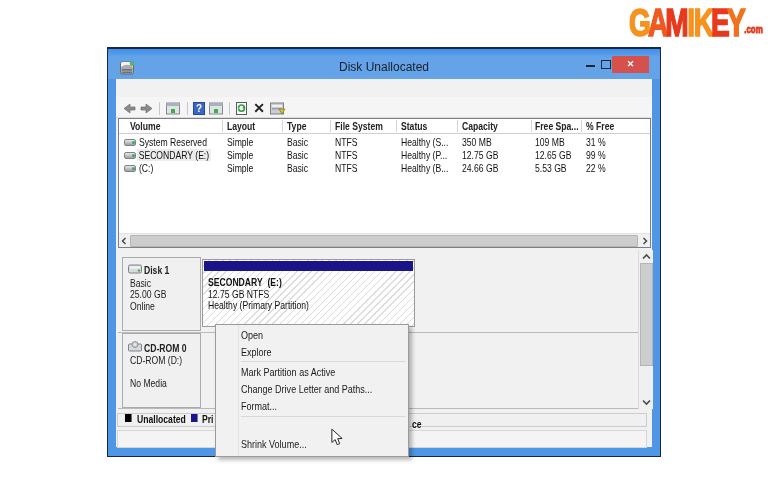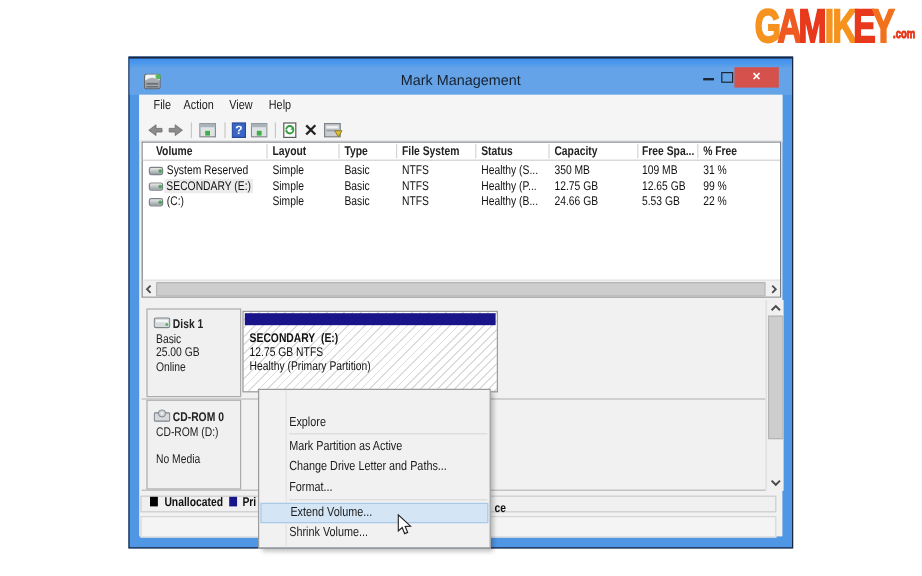--- a/index.html
+++ b/index.html
@@ -66,33 +66,27 @@
 <div class="win">
   <div class="titlebar">
 
     <svg class="abs" style="left:12px;top:12px;" width="14" height="14" viewBox="0 0 14 14">
       <rect x="0.5" y="1" width="13" height="12" rx="1.5" fill="#a9adb2" stroke="#5f646a" stroke-width="0.9"></rect>
       <path d="M1 6 Q7 1.5 13 6 L13 2.5 Q13 1 11.5 1 L2.5 1 Q1 1 1 2.5 Z" fill="#f2f4f5"></path>
       <rect x="2" y="8" width="10" height="1.6" fill="#6d7176"></rect>
       <rect x="2" y="10.6" width="10" height="1.4" fill="#6d7176"></rect>
       <circle cx="11.8" cy="2.8" r="2.2" fill="#57b85c"></circle>
     </svg>
-    <div class="title">Mark Management</div>
+    <div class="title">Disk Unallocated</div>
     <div class="btn-min"></div>
     <div class="btn-max"></div>
     <div class="btn-close">✕</div>
   </div>
   <div class="content">
 
-    <div class="menubar">
-      <span style="left:12px;">File</span>
-      <span style="left:37px;">Action</span>
-      <span style="left:75px;">View</span>
-      <span style="left:108px;">Help</span>
-    </div>
 
     <div class="toolbar">
       <svg class="ticon" style="left:6px;" width="32" height="15" viewBox="0 0 30 15">
         <path d="M7 3 L7 6 L12 6 L12 9 L7 9 L7 12 L1 7.5 Z" fill="#8b8b8b" stroke="#6e6e6e" stroke-width="0.7"></path>
         <path d="M23 3 L23 6 L18 6 L18 9 L23 9 L23 12 L29 7.5 Z" fill="#8b8b8b" stroke="#6e6e6e" stroke-width="0.7"></path>
       </svg>
       <div class="tsep" style="left:43px;"></div>
       <svg class="ticon" style="left:50px;" width="14" height="15" viewBox="0 0 14 15">
         <rect x="0.5" y="2" width="13" height="11" fill="#dfe3e6" stroke="#848a90" stroke-width="1"></rect>
         <rect x="0.5" y="2" width="13" height="3" fill="#aab2ba"></rect>
@@ -235,25 +229,25 @@
     <div class="legend" style="left:75px;top:335px;width:8px;height:8px;background:#191489;"></div>
     <div class="legend" style="left:86px;top:334px;">Pri</div>
     <div class="legend" style="left:296px;top:339px;">ce</div>
 
     <div class="statusbar" style="left:1px;width:530px;top:351px;height:18px;"></div>
   </div>
 </div>
 
 <div class="cmenu">
   <div class="gut"></div>
+  <div class="mi" style="top:2px;"><b>Open</b></div>
   <div class="mi" style="top:19px;"><b>Explore</b></div>
   <div class="msep" style="top:36px;"></div>
   <div class="mi" style="top:39px;"><b>Mark Partition as Active</b></div>
   <div class="mi" style="top:73px;"><b>Format...</b></div>
   <div class="mi" style="top:56px;"><b>Change Drive Letter and Paths...</b></div>
   <div class="msep" style="top:91px;"></div>
-  <div class="mi mhl" style="top:94px;"><b>Extend Volume...</b></div>
   <div class="mi" style="top:111px;"><b>Shrink Volume...</b></div>
 </div>
 
 <svg class="abs" style="left:331px;top:428px;" width="16" height="20" viewBox="0 0 18 22">
   <path d="M1 1 L1 16 L4.7 12.8 L7 18.5 L9.8 17.3 L7.5 11.8 L12.5 11.5 Z" fill="#fff" stroke="#222" stroke-width="1.1"></path>
 </svg>
 
 </body></html>

